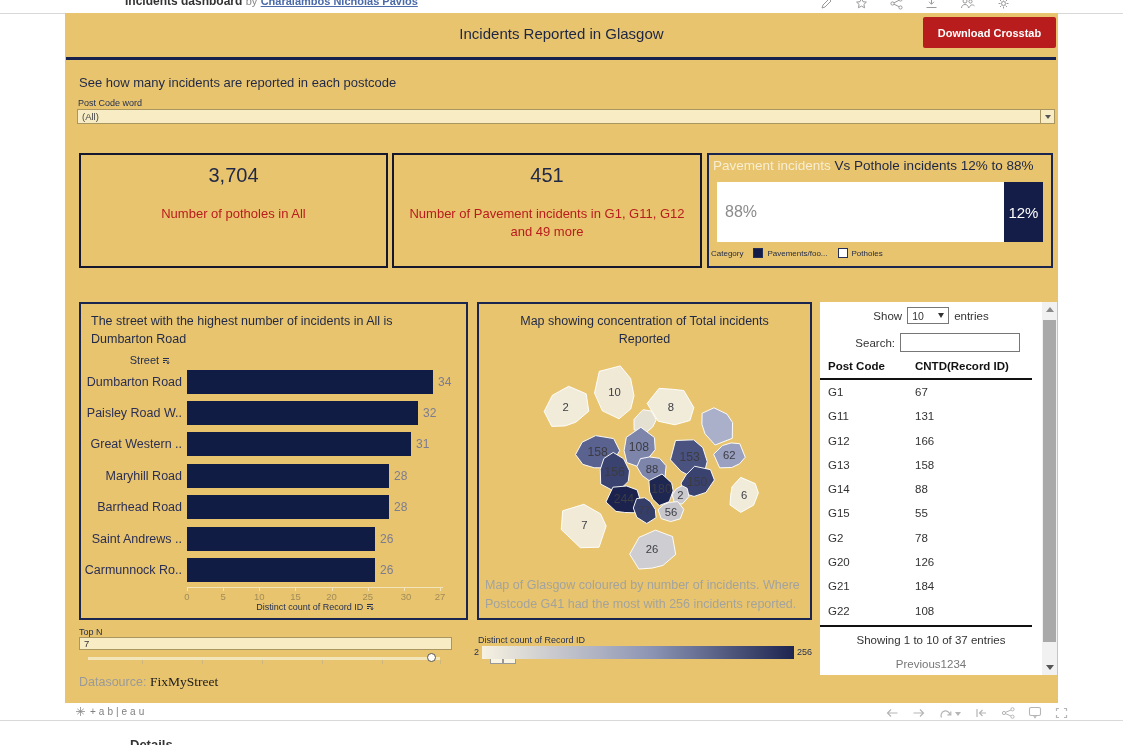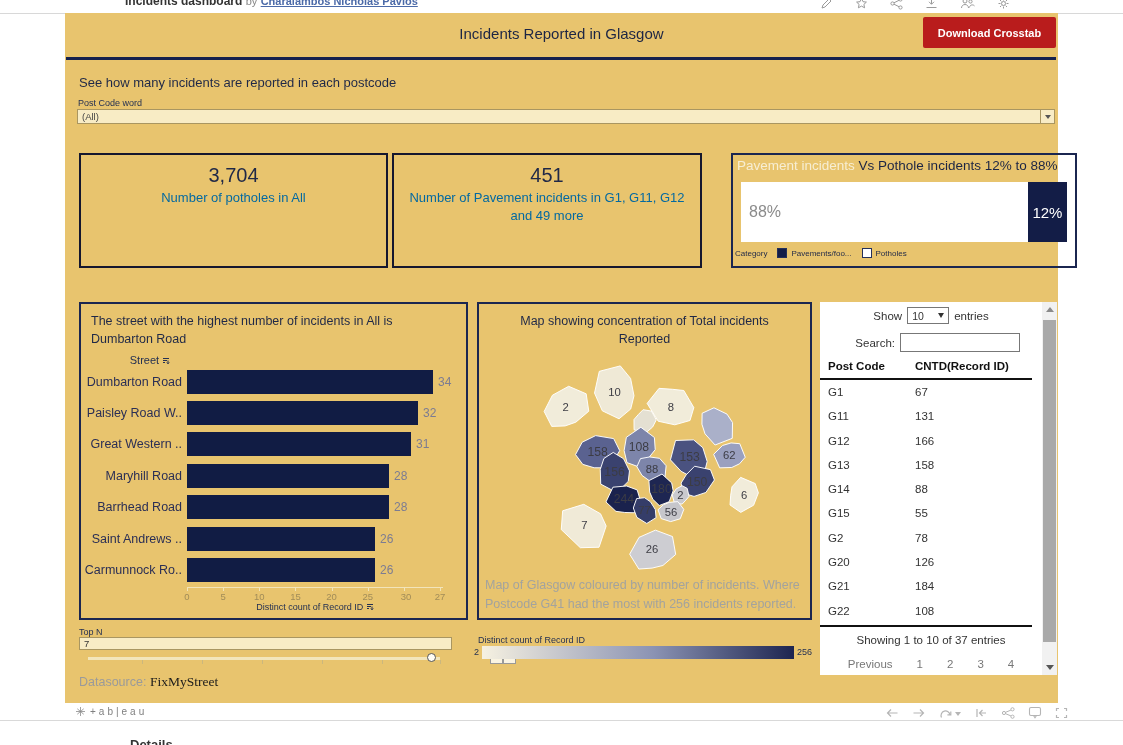--- a/index.html
+++ b/index.html
@@ -18,22 +18,22 @@
   .navy-rule{position:absolute;left:1px;top:44px;width:990px;height:3px;background:#16214d;}
   .intro{position:absolute;left:14px;top:62px;font-size:13px;color:#1f2847;}
   .pc-label{position:absolute;left:13px;top:85px;font-size:9px;color:#243052;}
   .pc-dd{position:absolute;left:12px;top:96px;width:976px;height:13px;background:#f8ecc5;border:1px solid #a99661;font-size:9.5px;color:#444;display:flex;align-items:center;}
   .pc-dd .val{padding-left:4px;flex:1;}
   .pc-dd .arrow{width:13px;height:100%;border-left:1px solid #a99661;display:flex;align-items:center;justify-content:center;}
   .pc-dd .arrow::after{content:"";border-left:3px solid transparent;border-right:3px solid transparent;border-top:4px solid #555;}
   
   .kpi{position:absolute;top:140px;height:111px;border:2px solid #15172e;}
   .kpi .num{margin-top:9px;text-align:center;font-size:20px;color:#1f2847;}
-  .kpi .lab{margin-top:2px;text-align:center;font-size:13px;color:#0369a1;padding:0 14px;line-height:1.35;}
-  .cmp{position:absolute;left:642px;top:140px;width:342px;height:111px;border:2px solid #1b2650;margin-left:24px;}
+  .kpi .lab{margin-top:18px;text-align:center;font-size:13px;color:#b91c1c;padding:0 14px;line-height:1.35;}
+  .cmp{position:absolute;left:642px;top:140px;width:342px;height:111px;border:2px solid #1b2650;}
   .cmp-title{position:absolute;left:4px;top:3px;font-size:13.5px;white-space:nowrap;}
   .cmp-title .hl{color:#f7eed3;}
   .cmp-title .rest{color:#1c2544;}
   .cmp-bar{position:absolute;left:8px;top:27px;width:326px;height:60px;display:flex;}
   .cmp-left{background:#fff;display:flex;align-items:center;font-size:16px;color:#8b8b8b;padding-left:8px;box-sizing:border-box;text-align:center;}
   .cmp-right{background:#131d47;display:flex;align-items:center;justify-content:center;font-size:15px;color:#fff;}
   .cmp-legend{position:absolute;left:2px;top:93px;display:flex;align-items:center;font-size:8px;color:#1f2847;}
   .sw{width:10px;height:10px;margin:0 4px 0 10px;border:1px solid #24305a;box-sizing:border-box;}
   
   .panel{position:absolute;top:289px;height:318px;border:2px solid #1b2650;box-sizing:border-box;}
@@ -63,21 +63,21 @@
   .searchbox{width:118px;height:17px;border:1px solid #777;background:#fff;}
   .thead{position:absolute;left:0;top:58px;width:100%;font-weight:bold;color:#111;}
   .thead span:first-child{position:absolute;left:8px;}
   .thead span:last-child{position:absolute;left:95px;}
   .hline{position:absolute;left:0;width:212px;background:#111;}
   .trows{position:absolute;left:0;top:80px;width:100%;}
   .trow{position:relative;height:24.3px;}
   .trow span:first-child{position:absolute;left:8px;top:4px;}
   .trow span:last-child{position:absolute;left:95px;top:4px;}
   .tfoot{position:absolute;left:0;top:332px;width:100%;text-align:center;}
-  .tpag{position:absolute;left:0;top:356px;width:100%;display:flex;justify-content:center;gap:24px;color:#777;}
+  .tpag{position:absolute;left:0;top:356px;width:100%;display:flex;justify-content:center;color:#777;}
   
   .sbar{position:absolute;left:977px;top:289px;width:15px;height:373px;background:#f1f1f1;}
   .sarrow{position:absolute;left:0;width:15px;height:15px;display:flex;align-items:center;justify-content:center;}
   .tri-up{border-left:4px solid transparent;border-right:4px solid transparent;border-bottom:5px solid #8a8a8a;}
   .tri-dn{border-left:4px solid transparent;border-right:4px solid transparent;border-top:5px solid #555;}
   .sthumb{position:absolute;left:1px;top:18px;width:13px;height:322px;background:#a9a9a9;}
   
   .topn-label{position:absolute;left:14px;top:614px;font-size:9px;color:#243052;}
   .topn-input{position:absolute;left:14px;top:624px;width:373px;height:13px;background:#f8ecc5;border:1px solid #a99661;font-size:9.5px;color:#333;display:flex;align-items:center;padding-left:4px;box-sizing:border-box;}
   .slider{position:absolute;left:23px;top:639px;width:352px;height:14px;}

